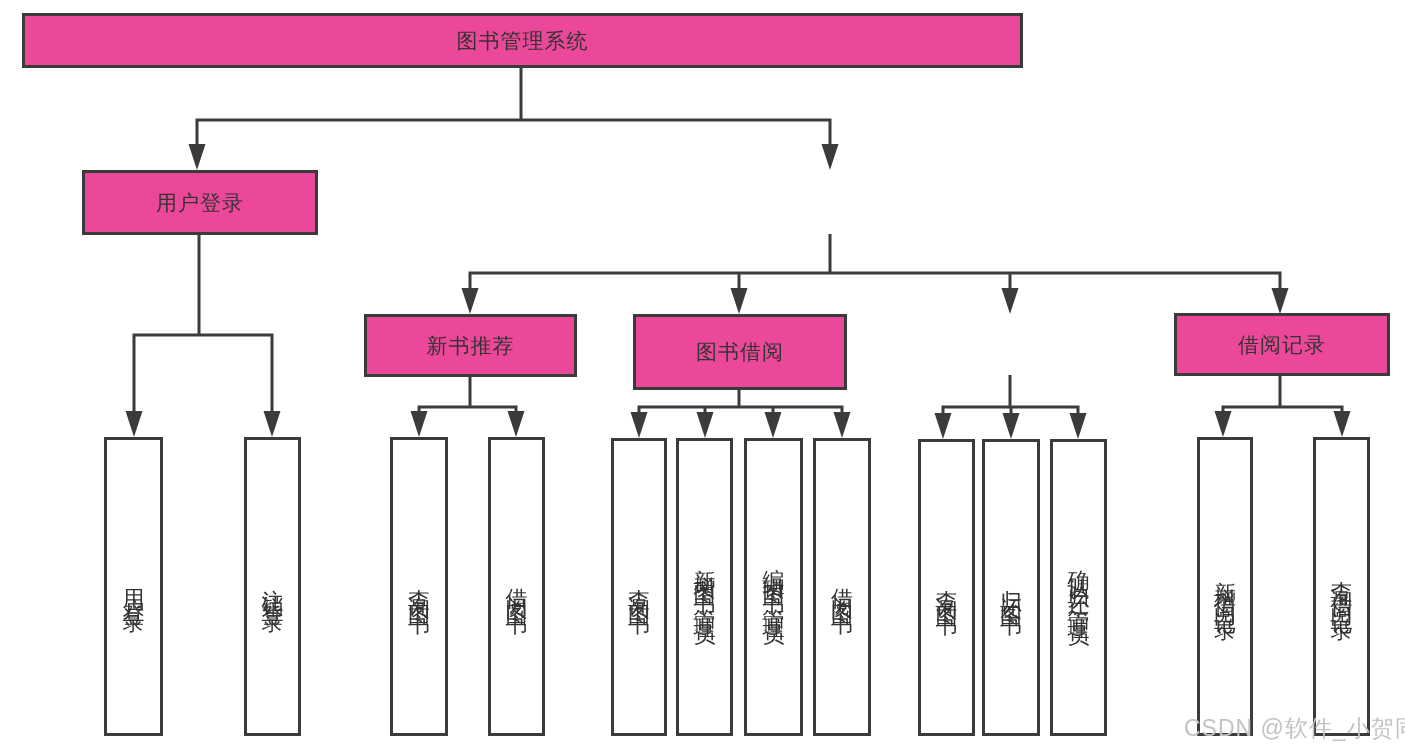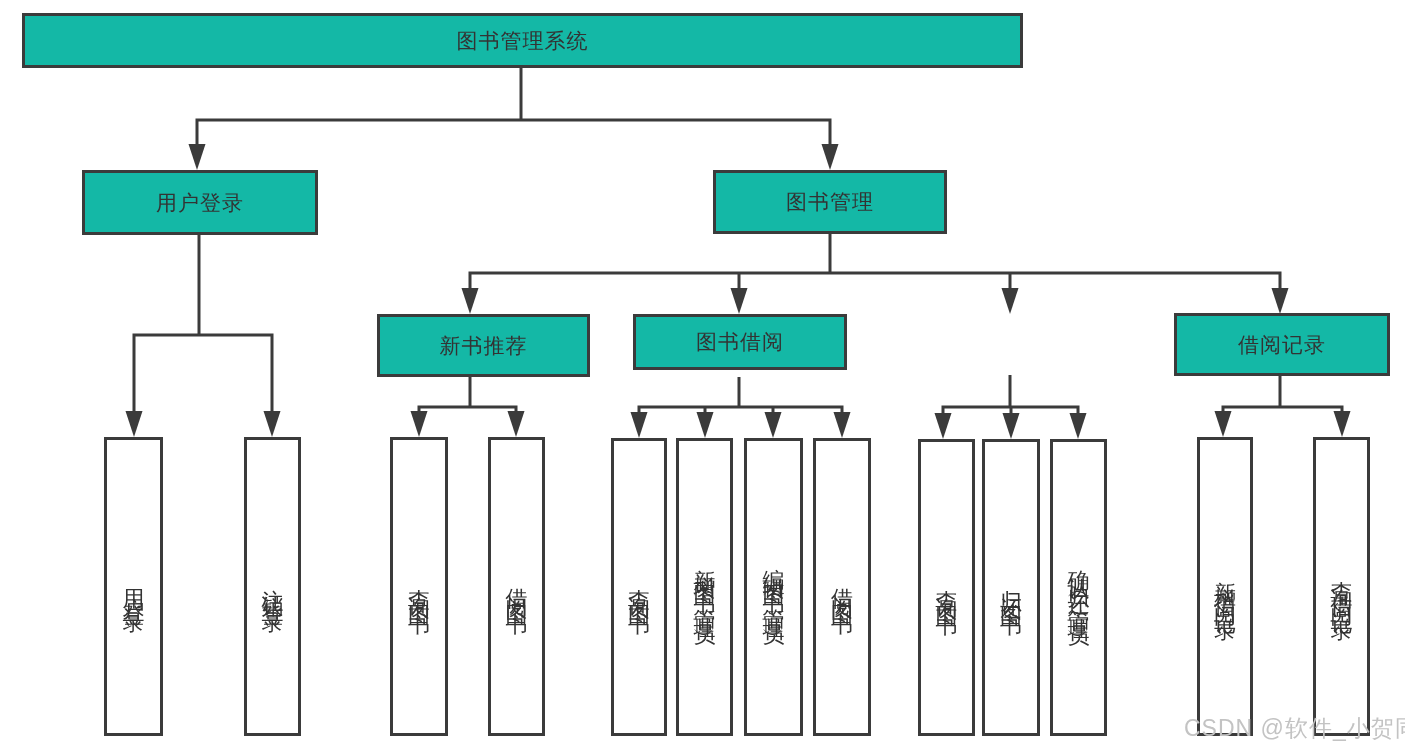--- a/index.html
+++ b/index.html
@@ -18,21 +18,21 @@
   #connectors {
     position: absolute;
     left: 0;
     top: 0;
     width: 1405px;
     height: 747px;
   }
   .hnode {
     position: absolute;
     box-sizing: border-box;
-    background: #14b8a6;
+    background: #ec4899;
     border: 3px solid #3b3b3b;
     display: flex;
     align-items: center;
     justify-content: center;
     font-size: 21px;
     letter-spacing: 1px;
     color: #333333;
     white-space: nowrap;
   }
   .vnode {
@@ -121,24 +121,23 @@
 
     <path class="conn" d="M1280,376 V407"></path>
     <path class="conn" d="M1223,413 V407 H1342 V413"></path>
     <polygon class="arr" points="1214.5,411 1231.5,411 1223,437"></polygon>
     <polygon class="arr" points="1333.5,411 1350.5,411 1342,437"></polygon>
   </svg>
 
   <div class="hnode" style="left:22px; top:13px; width:1001px; height:55px;">图书管理系统</div>
 
   <div class="hnode" style="left:82px; top:170px; width:236px; height:65px;">用户登录</div>
-  <div class="hnode" style="left:713px; top:170px; width:234px; height:64px;">图书管理</div>
 
-  <div class="hnode" style="left:377px; top:314px; width:213px; height:63px;">新书推荐</div>
-  <div class="hnode" style="left:633px; top:314px; width:214px; height:56px;">图书借阅</div>
+  <div class="hnode" style="left:364px; top:314px; width:213px; height:63px;">新书推荐</div>
+  <div class="hnode" style="left:633px; top:314px; width:214px; height:76px;">图书借阅</div>
   <div class="hnode" style="left:1174px; top:313px; width:216px; height:63px;">借阅记录</div>
 
   <div class="vnode" style="left:104px; top:437px; width:59px; height:299px;">
     <span>用户登录</span>
   </div>
   <div class="vnode" style="left:244px; top:437px; width:57px; height:299px;">
     <span>注销登录</span>
   </div>
 
   <div class="vnode" style="left:390px; top:437px; width:58px; height:299px;">

